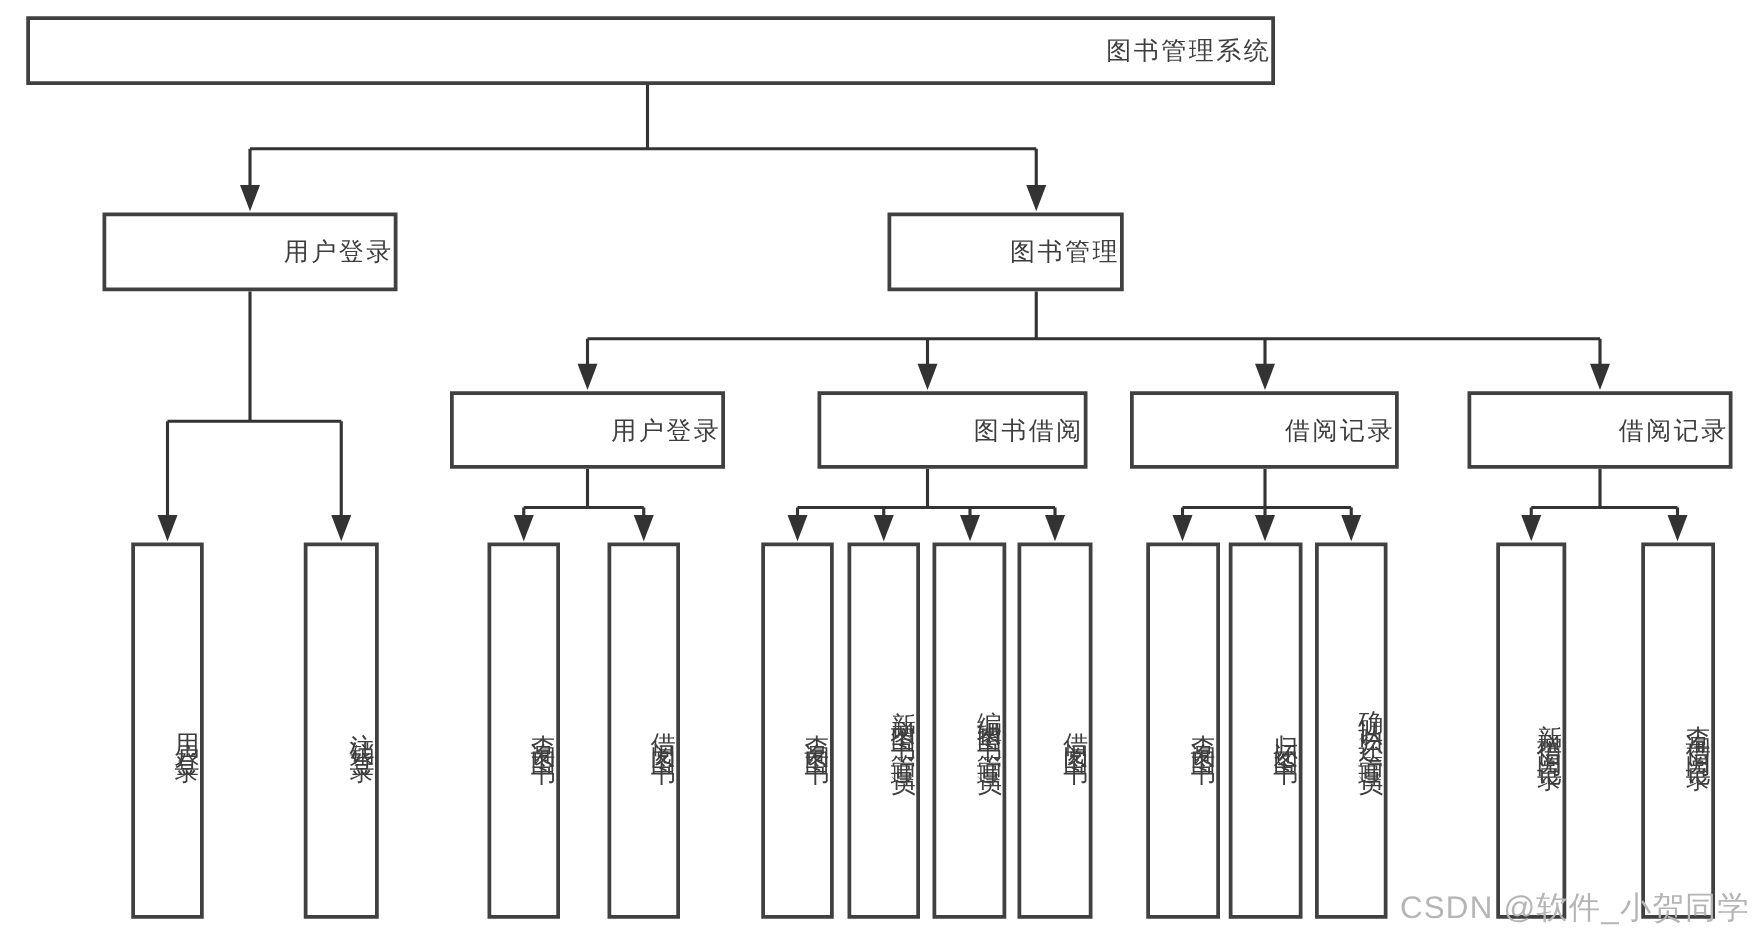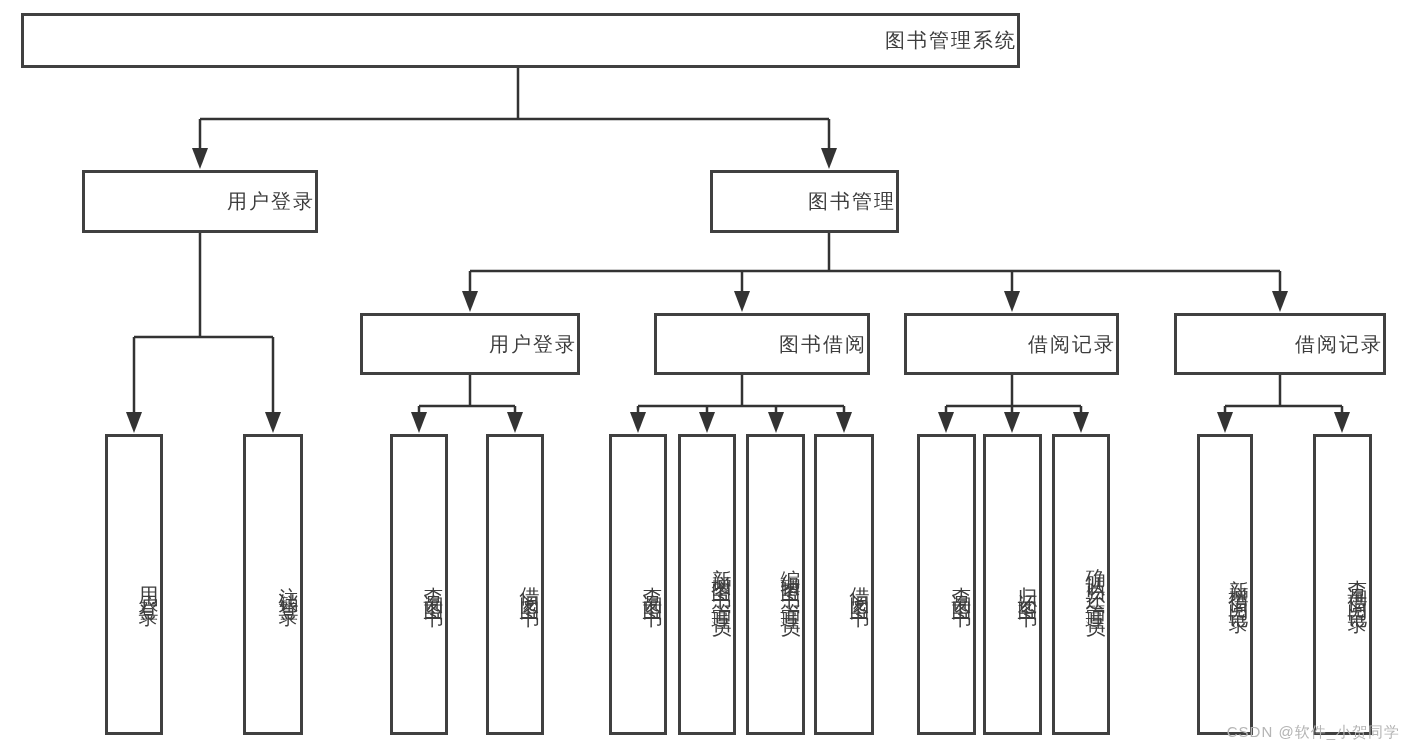--- a/index.html
+++ b/index.html
@@ -14,21 +14,21 @@
     position:absolute; background:#ffffff; border:3px solid #404040;
     box-sizing:border-box; display:flex; align-items:center; justify-content:flex-end;
     color:#3d3d3d; font-size:20px; letter-spacing:2px; white-space:nowrap;
   }
   .leaf span {
     writing-mode:vertical-rl; text-orientation:mixed;
     letter-spacing:7px; line-height:1.1; font-size:20px;
   }
   #watermark {
     position:absolute; right:5px; bottom:5px; color:#b5b5b5;
-    font-size:15px; letter-spacing:1px; pointer-events:none;
+    font-size:25px; letter-spacing:1px; pointer-events:none;
   }
 </style>
 </head>
 <body>
 
 <div id="stage">
 
   <svg id="connectors" viewBox="0 0 1405 747" xmlns="http://www.w3.org/2000/svg">
 
     <path d="M518,68 V119"></path>

